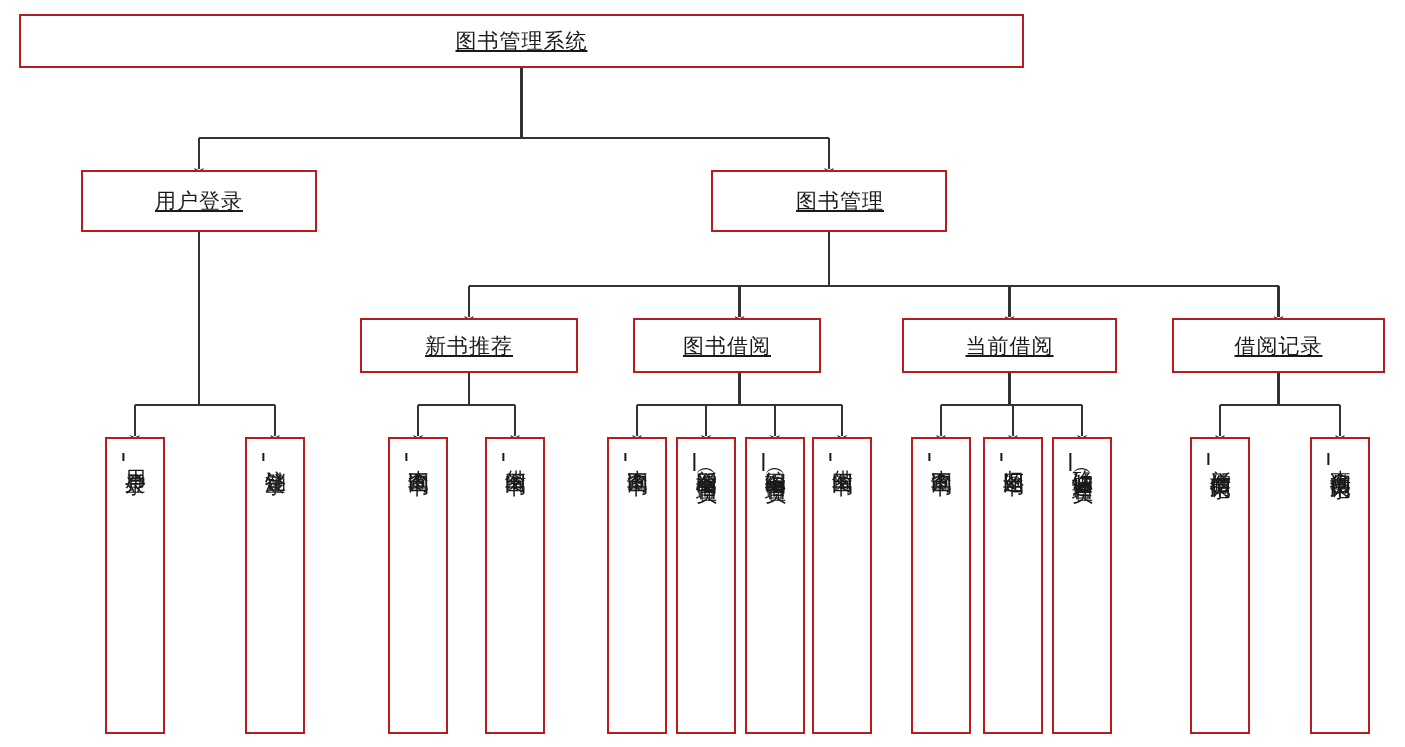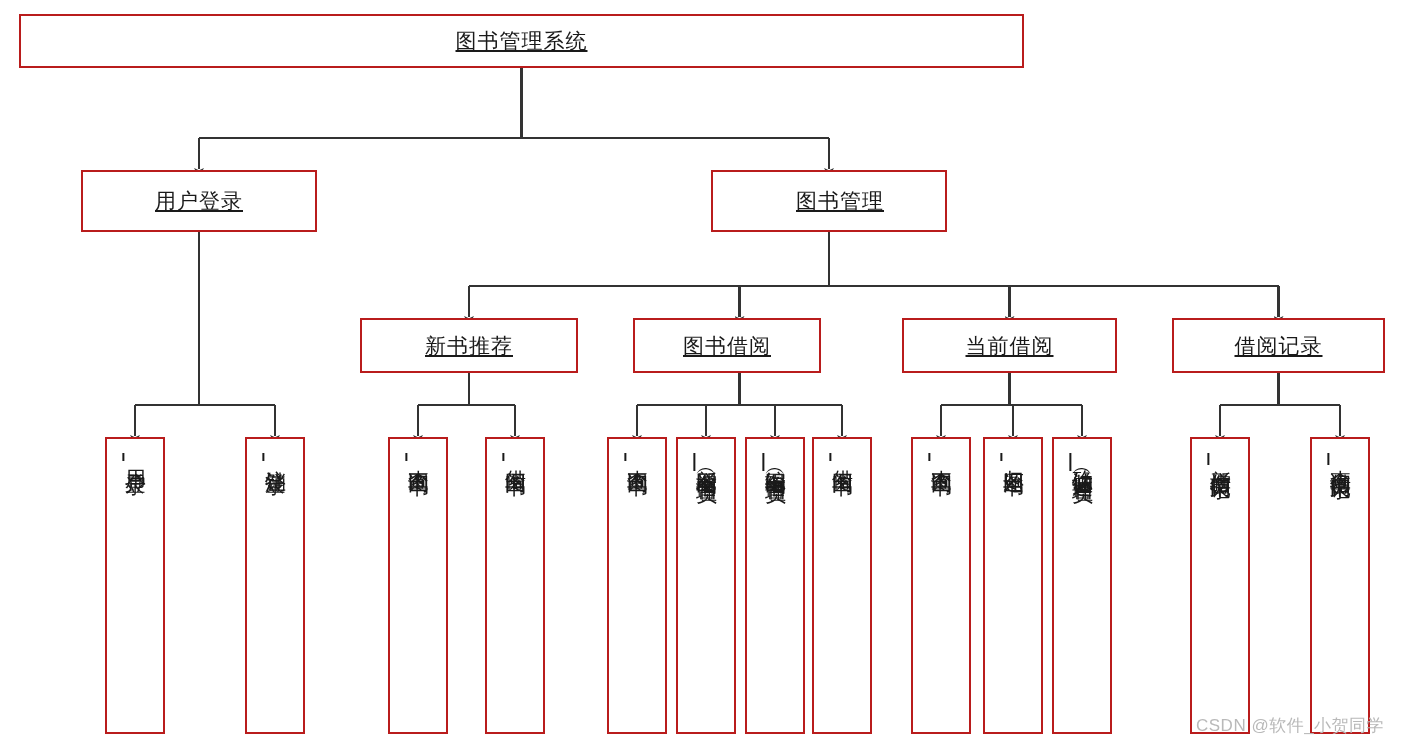--- a/index.html
+++ b/index.html
@@ -163,14 +163,13 @@
       <div class="node vertical" style="left: 1052px; top: 437px; width: 60px; height: 297px;">
         <span class="vtext">确认归还（管理员）</span>
       </div>
       <div class="node vertical" style="left: 1190px; top: 437px; width: 60px; height: 297px;">
         <span class="vtext">新增借阅记录</span>
       </div>
       <div class="node vertical" style="left: 1310px; top: 437px; width: 60px; height: 297px;">
         <span class="vtext">查询借阅记录</span>
       </div>
     </div>
-  <div class="watermark" style="left: 1196px; top: 714px;">CSDN @软件_小贺同学</div>
 </div>
 
 </body></html>

